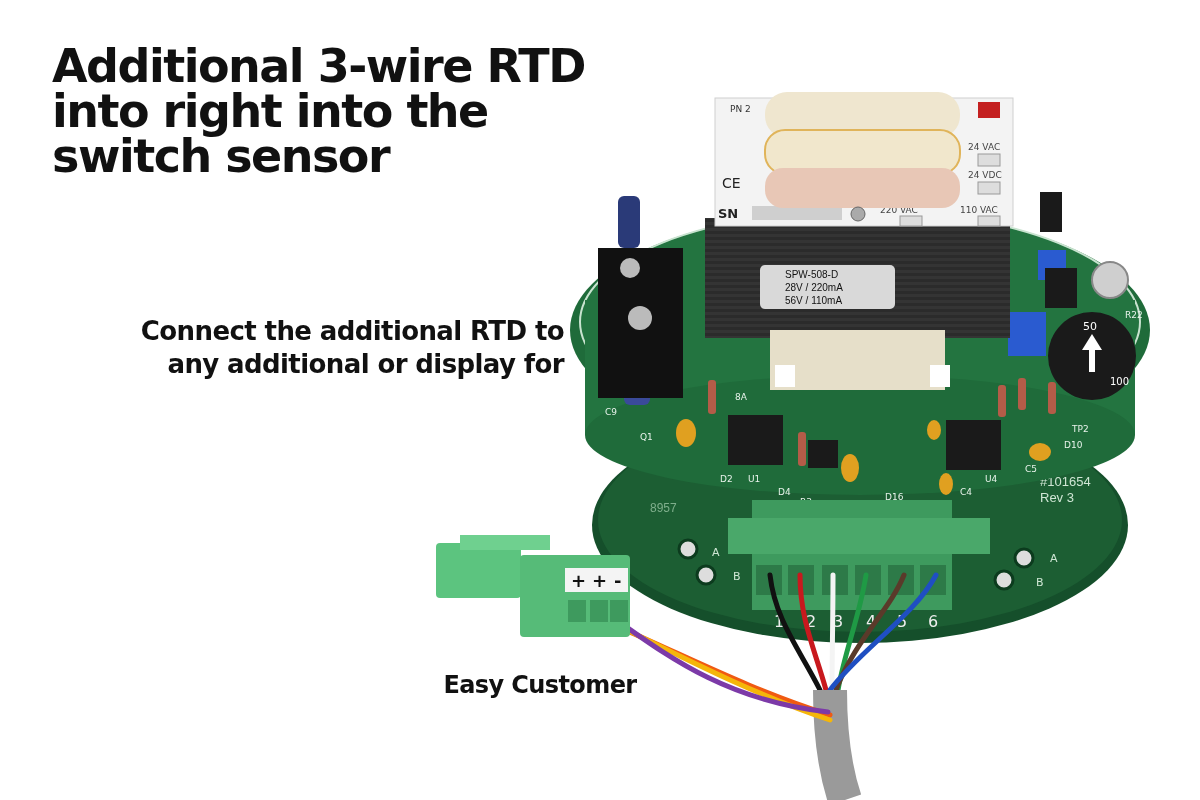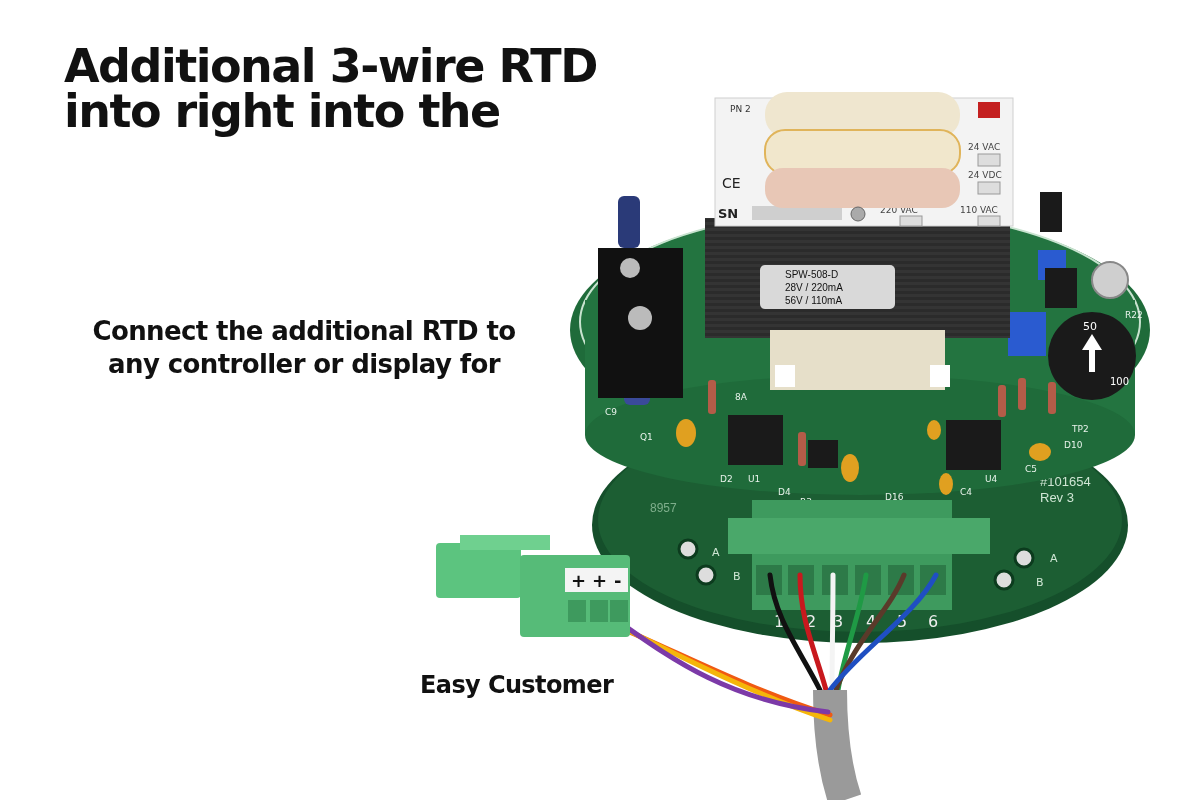--- a/index.html
+++ b/index.html
@@ -1,34 +1,35 @@
 <!DOCTYPE html>
 <html><head>
 <meta charset="utf-8">
 <style>
   html,body{margin:0;padding:0;background:#ffffff;}
   body{width:1200px;height:800px;position:relative;overflow:hidden;font-family:"DejaVu Sans","Liberation Sans",sans-serif;color:#111;}
-  .headline{position:absolute;left:52px;top:44px;width:560px;font-weight:bold;font-size:46px;line-height:45px;letter-spacing:-1.5px;color:#111;margin-left:12px;}
+  .headline{position:absolute;left:52px;top:44px;width:560px;font-weight:bold;font-size:46px;line-height:45px;letter-spacing:-1.5px;color:#111;}
   .headline div{white-space:nowrap;}
-  .sub{position:absolute;left:44px;top:315px;width:520px;text-align:center;font-weight:bold;font-size:26px;line-height:33px;letter-spacing:-0.6px;color:#111;}
-  .hook{position:absolute;left:420px;top:670px;width:240px;text-align:left;font-weight:bold;font-size:24px;line-height:31px;letter-spacing:-0.6px;color:#111;}
+  .sub{position:absolute;left:44px;top:315px;width:520px;text-align:right;font-weight:bold;font-size:26px;line-height:33px;letter-spacing:-0.6px;color:#111;}
+  .hook{position:absolute;left:420px;top:670px;width:240px;text-align:center;font-weight:bold;font-size:24px;line-height:31px;letter-spacing:-0.6px;color:#111;}
   svg.prod{position:absolute;left:0;top:0;}
   .txt-mono{font-family:"Liberation Sans","DejaVu Sans",sans-serif;}
 </style>
 </head>
 <body>
 
 <div class="headline">
   <div>Additional 3-wire RTD</div>
   <div>into right into the</div>
+  <div>switch sensor</div>
 </div>
 
 <div class="sub">
   <div>Connect the additional RTD to</div>
-  <div>any controller or display for</div>
+  <div>any additional or display for</div>
 </div>
 
 <svg class="prod" width="1200" height="800" viewBox="0 0 1200 800">
 
   <g>
     <ellipse cx="860" cy="525" rx="268" ry="118" fill="#154f2b"></ellipse>
     <ellipse cx="860" cy="520" rx="262" ry="112" fill="#1c5e33"></ellipse>
     <text x="650" y="512" font-size="12" fill="#7fae8c" class="txt-mono">8957</text>
     <text x="1040" y="486" font-size="13" fill="#cfe6d4" class="txt-mono">#101654</text>
     <text x="1040" y="502" font-size="13" fill="#cfe6d4" class="txt-mono">Rev 3</text>

